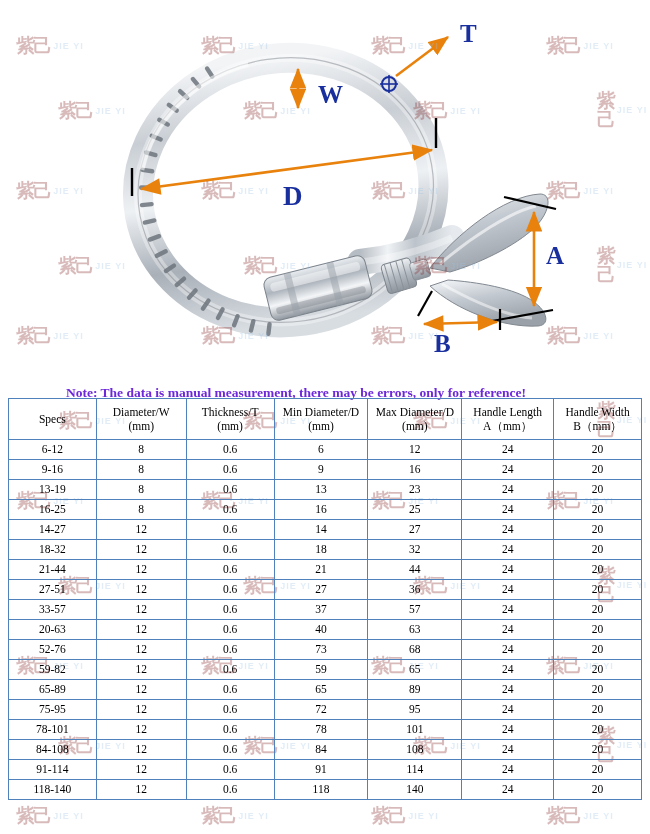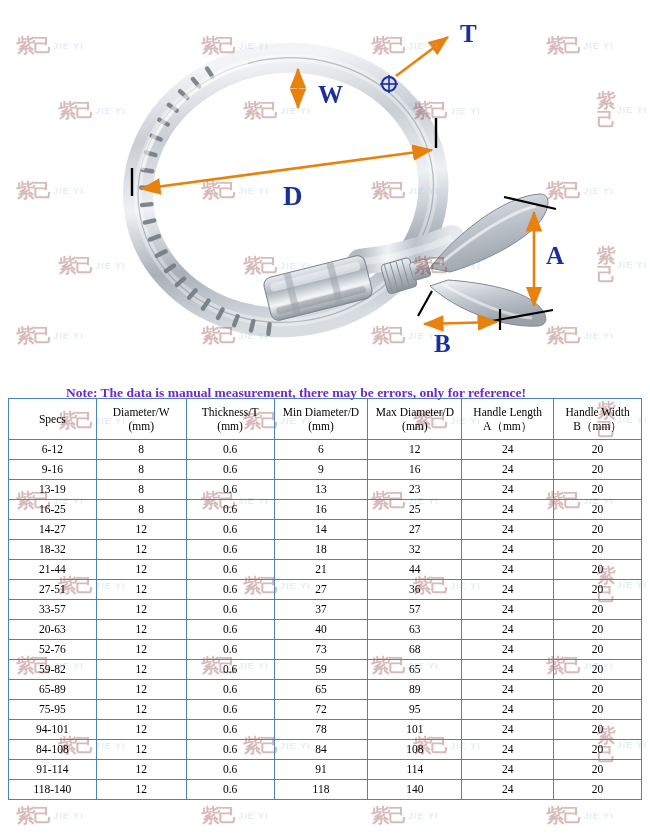--- a/index.html
+++ b/index.html
@@ -464,21 +464,21 @@
         <tr>
           <td>75-95</td>
           <td>12</td>
           <td>0.6</td>
           <td>72</td>
           <td>95</td>
           <td>24</td>
           <td>20</td>
         </tr>
         <tr>
-          <td>94-101</td>
+          <td>78-101</td>
           <td>12</td>
           <td>0.6</td>
           <td>78</td>
           <td>101</td>
           <td>24</td>
           <td>20</td>
         </tr>
         <tr>
           <td>84-108</td>
           <td>12</td>

